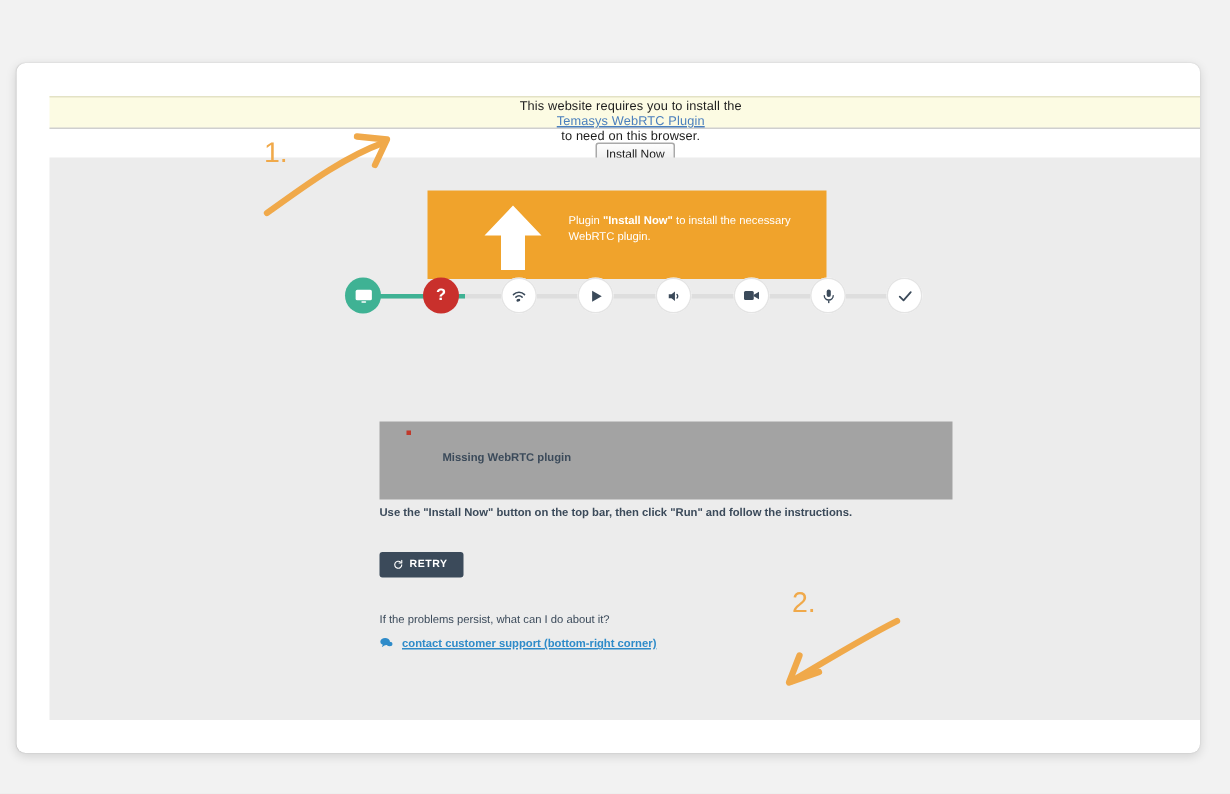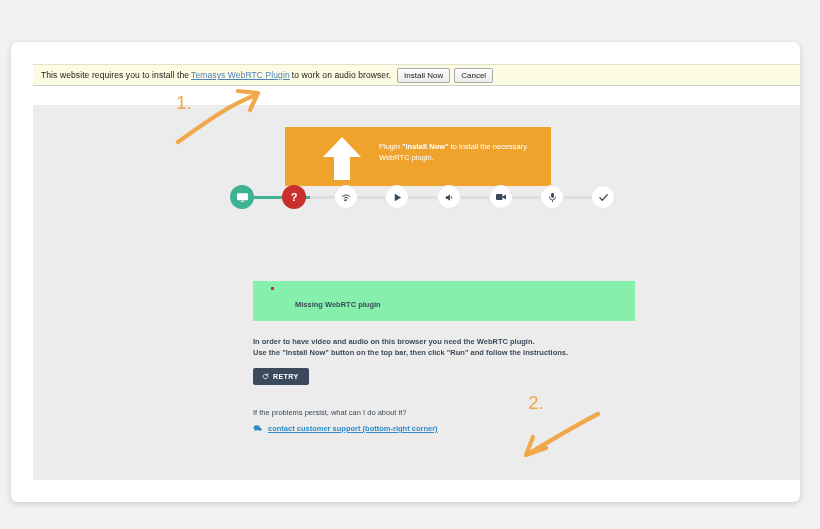--- a/index.html
+++ b/index.html
@@ -13,21 +13,21 @@
     position:absolute;left:11px;top:42px;width:789px;height:460px;
     background:#ffffff;border-radius:6px;
     box-shadow:0 2px 7px rgba(0,0,0,0.14),0 0 1px rgba(0,0,0,0.18);
     overflow:hidden;
   }
   
   .infobar{
     position:absolute;left:22px;top:22px;right:0;height:20px;
     background:#fcfbe3;border-top:1px solid #e3e2c5;border-bottom:1px solid #cfcfcf;
     display:flex;align-items:center;padding-left:8px;
-    font-size:8.5px;color:#1b1b1b;letter-spacing:.1px;
+    font-size:8.5px;color:#1b1b1b;letter-spacing:.1px;flex-direction:column;
   }
   .infobar a{color:#4a7fbd;margin:0 2px;}
   .ib-btn{
     margin-left:6px;border:1px solid #a9a9a9;background:linear-gradient(#fdfdfd,#ececec);
     font-size:8px;color:#1b1b1b;padding:1px 6px;border-radius:2px;cursor:default;
     font-family:"Liberation Sans",sans-serif;line-height:11px;
   }
   .ib-btn+.ib-btn{margin-left:4px;}
   
   .page{
@@ -61,22 +61,22 @@
     position:absolute;top:0;width:24px;height:24px;border-radius:50%;
     background:#ffffff;display:flex;align-items:center;justify-content:center;
     box-shadow:inset 0 0 0 1px #e4e4e4;
   }
   .step.done{background:#3fb294;box-shadow:none;}
   .step.err{background:#c9302c;box-shadow:none;}
   .step svg{display:block;}
   .step .qmark{color:#fff;font-size:11px;font-weight:bold;line-height:1;}
   
   .errbox{
-    position:absolute;left:220px;top:176px;width:382px;height:40px;
-    background:#86efac;
+    position:absolute;left:220px;top:176px;width:382px;height:52px;
+    background:#a3a3a3;
   }
   .errbox .dot{
     position:absolute;left:18px;top:6px;width:3px;height:3px;background:#c0392b;
   }
   .errbox .etitle{
     position:absolute;left:42px;top:19px;font-size:7.5px;font-weight:bold;color:#3b4a5a;
   }
   
   .copy{position:absolute;left:220px;top:231px;width:420px;
     font-size:7.5px;font-weight:bold;color:#3b4a5a;line-height:11px;}
@@ -104,21 +104,21 @@
   }
 </style>
 </head>
 <body>
 
 <div class="browser-card">
 
   <div class="infobar">
     <span>This website requires you to install the</span>
     <a href="#">Temasys WebRTC Plugin</a>
-    <span>to work on audio browser.</span>
+    <span>to need on this browser.</span>
     <button class="ib-btn">Install Now</button>
     <button class="ib-btn">Cancel</button>
   </div>
 
   <div class="page">
 
     <div class="callout">
       <svg class="big-arrow" viewBox="0 0 46 47">
         <path d="M23 2 L42 22 L31 22 L31 45 L15 45 L15 22 L4 22 Z" fill="#ffffff"></path>
       </svg>
@@ -185,21 +185,20 @@
         </svg>
       </div>
     </div>
 
     <div class="errbox">
       <div class="dot"></div>
       <div class="etitle">Missing WebRTC plugin</div>
     </div>
 
     <div class="copy">
-      <div>In order to have video and audio on this browser you need the WebRTC plugin.</div>
       <div>Use the "Install Now" button on the top bar, then click "Run" and follow the instructions.</div>
     </div>
 
     <button class="retry">
       <svg width="7" height="7" viewBox="0 0 24 24">
         <path d="M20 12a8 8 0 11-2.6-5.9" stroke="#ffffff" stroke-width="2.6" fill="none" stroke-linecap="round"></path>
         <path d="M20 2 L20 8 L14 8" stroke="#ffffff" stroke-width="2.6" fill="none" stroke-linecap="round" stroke-linejoin="round"></path>
       </svg>
       <span>RETRY</span>
     </button>

